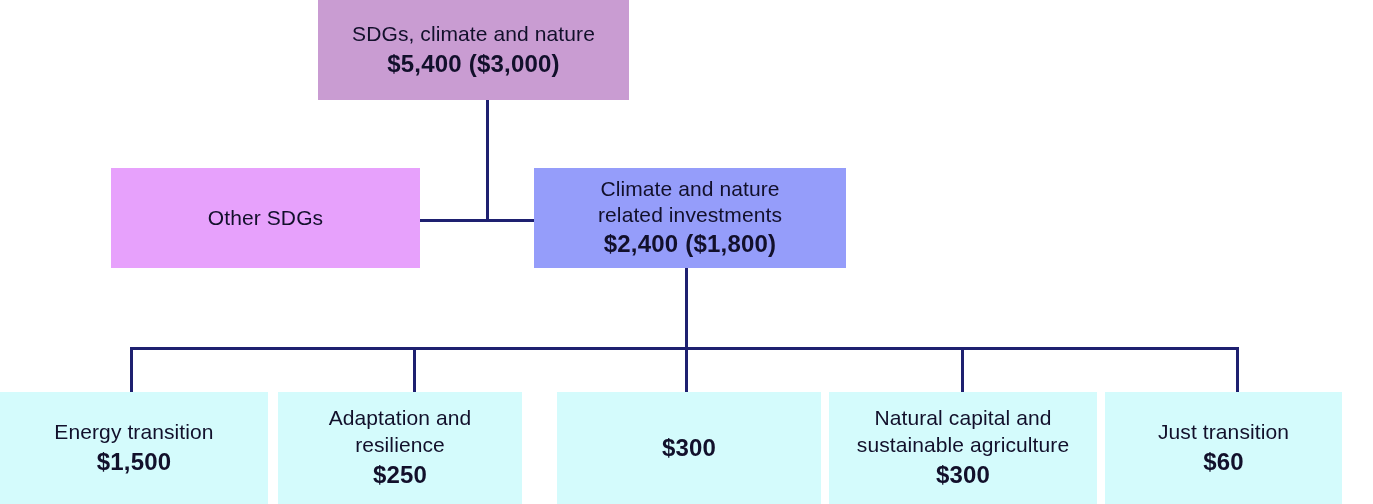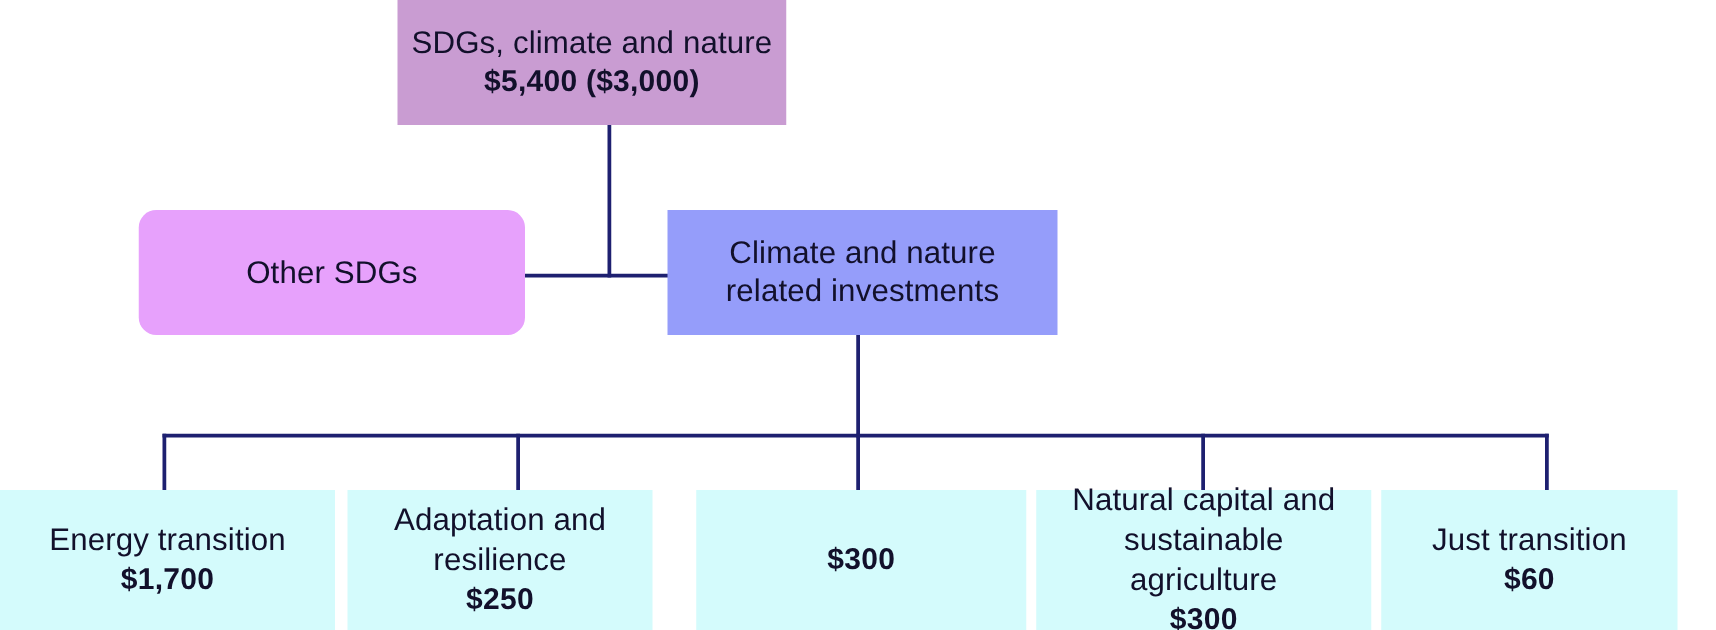--- a/index.html
+++ b/index.html
@@ -34,21 +34,21 @@
     display: flex;
     flex-direction: column;
     align-items: center;
     justify-content: center;
     text-align: center;
     color: #12102b;
     line-height: 1.28;
     padding: 4px 8px;
   }
   .node .title {
-    font-size: 25px;
+    font-size: 21px;
     font-weight: 400;
     letter-spacing: 0.1px;
     white-space: pre-line;
   }
   .node .value {
     font-size: 24px;
     font-weight: bold;
     letter-spacing: 0.2px;
     margin-top: 1px;
   }
@@ -58,21 +58,20 @@
     left: 318px;  top: 0px;
     width: 311px; height: 100px;
     background: #c99cd2;
   }
 
   
   #node-other-sdgs {
     left: 111px; top: 168px;
     width: 309px; height: 100px;
     background: #e7a1fc;
-    border-radius: 14px;
   }
   #node-climate {
     left: 534px; top: 168px;
     width: 312px; height: 100px;
     background: #959dfa;
   }
   #node-climate .title { line-height: 1.25; }
 
   
   .leaf {
@@ -108,25 +107,26 @@
     <span class="value">$5,400 ($3,000)</span>
   </div>
 
   <div class="node" id="node-other-sdgs">
     <span class="title">Other SDGs</span>
   </div>
 
   <div class="node" id="node-climate">
     <span class="title">Climate and nature
 related investments</span>
+    <span class="value">$2,400 ($1,800)</span>
   </div>
 
   <div class="node leaf" id="node-energy">
     <span class="title">Energy transition</span>
-    <span class="value">$1,700</span>
+    <span class="value">$1,500</span>
   </div>
 
   <div class="node leaf" id="node-adaptation">
     <span class="title">Adaptation and
 resilience</span>
     <span class="value">$250</span>
   </div>
 
   <div class="node leaf" id="node-coping">
     <span class="value">$300</span>

